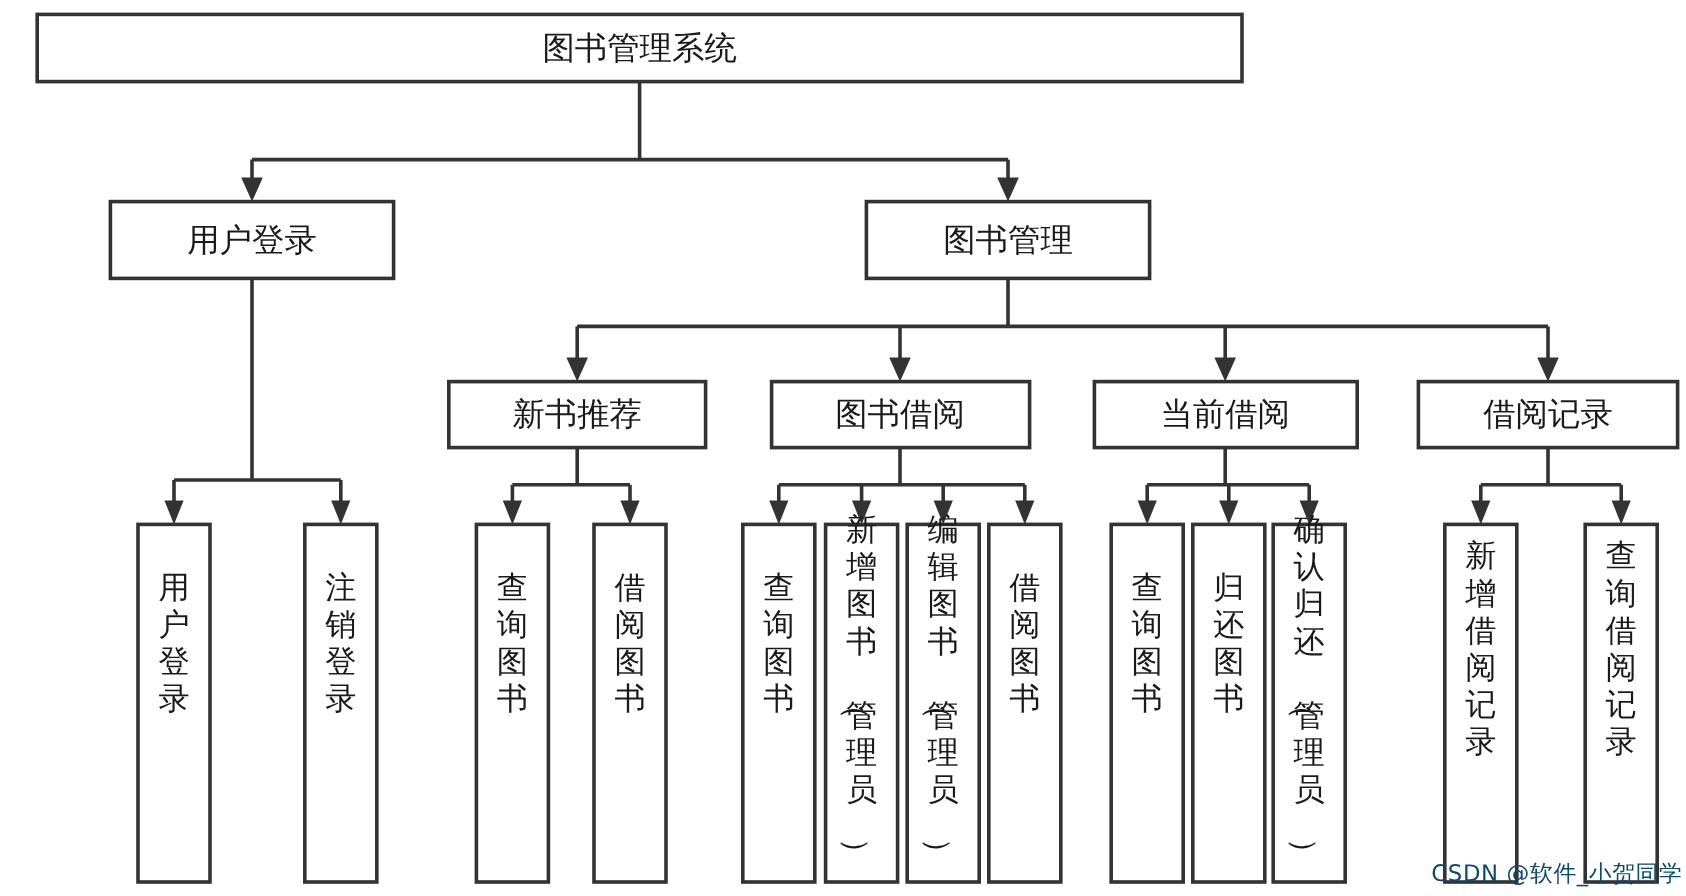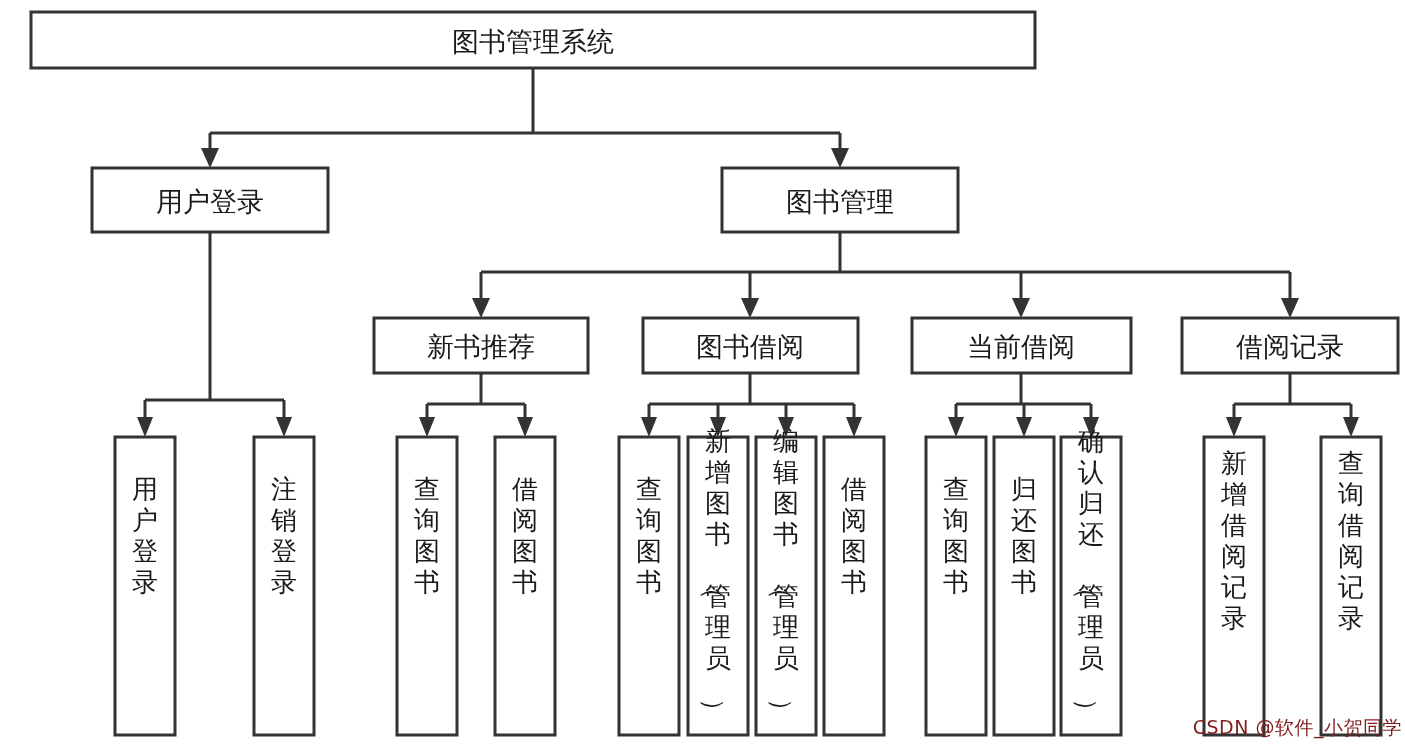--- a/index.html
+++ b/index.html
@@ -52,21 +52,21 @@
     font-size: 26px;
     fill: #1a1a1a;
     text-anchor: middle;
   }
   .watermark {
     position: absolute;
     right: 14px;
     bottom: 6px;
     font-family: "DejaVu Sans", "Liberation Sans", sans-serif;
     font-size: 19px;
-    color: #7f1d1d;
+    color: #0c4a6e;
     white-space: nowrap;
     letter-spacing: 0.5px;
     user-select: none;
   }
 </style>
 </head>
 <body>
 
 <div id="diagram-root">
   <svg class="flow" viewBox="0 0 1405 747" xmlns="http://www.w3.org/2000/svg">

